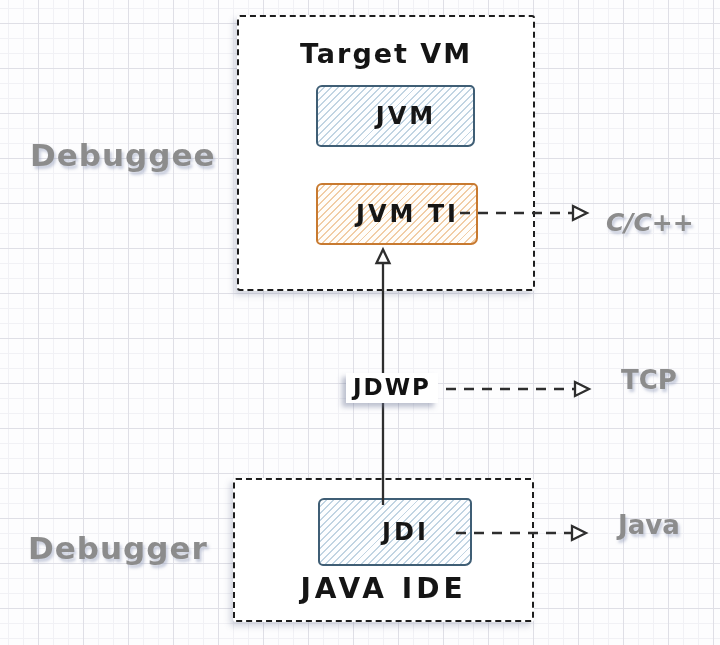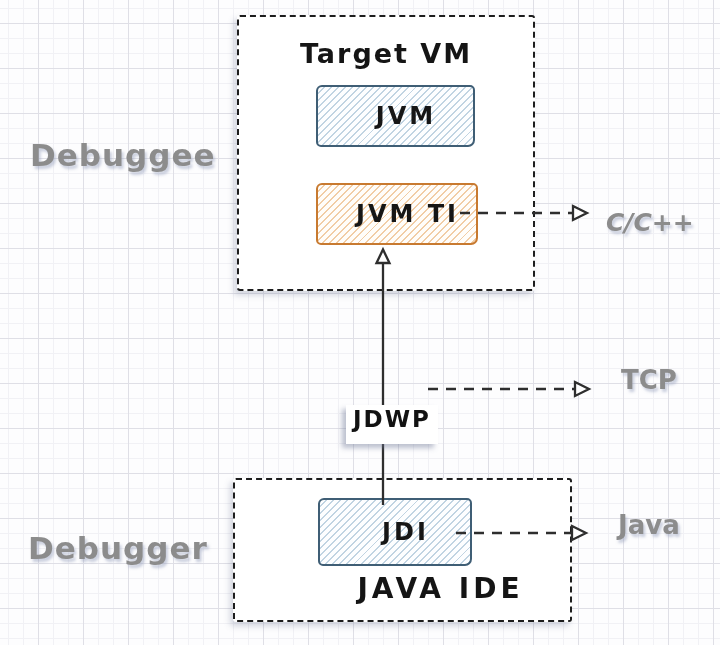--- a/index.html
+++ b/index.html
@@ -19,21 +19,21 @@
     background-position: 38px 23px, 38px 23px, 8px 8px, 8px 8px;
   }
   .outer-box {
     position: absolute;
     background: #ffffff;
     border: 2px dashed #1d1d1d;
     border-radius: 3px;
     box-shadow: -3px 4px 6px rgba(110,120,150,0.30);
   }
   .box-targetvm { left: 237px; top: 15px;  width: 294px; height: 272px; }
-  .box-ide      { left: 233px; top: 478px; width: 297px; height: 140px; padding-left: 38px; }
+  .box-ide      { left: 233px; top: 478px; width: 297px; height: 140px; }
   .outer-title {
     position: absolute;
     width: 100%;
     text-align: center;
     color: #151515;
     letter-spacing: 2px;
     font-weight: 600;
   }
   .title-targetvm { top: 21px; font-size: 27px; }
   .title-ide      { top: 92px; font-size: 28px; letter-spacing: 4px; }
@@ -63,28 +63,27 @@
 
   .arrow-layer {
     position: absolute;
     left: 0; top: 0;
     width: 720px; height: 645px;
     pointer-events: none;
   }
   .jdwp-label {
     position: absolute;
     left: 346px; top: 373px;
-    padding: 1px 7px 12px 7px;
+    padding: 1px 7px 3px 7px;
     background: #ffffff;
     color: #121212;
     font-size: 23px;
     font-weight: 600;
     letter-spacing: 2px;
     box-shadow: -4px 4px 5px rgba(110,120,150,0.45);
-    margin-top: 32px;
   }
   .side-label {
     position: absolute;
     color: #8c8c8c;
     font-weight: bold;
     text-shadow: 2px 3px 3px rgba(150,160,190,0.50);
     white-space: nowrap;
   }
   .label-debuggee { left: 30px;  top: 137px; font-size: 31px; letter-spacing: 1px; }
   .label-debugger { left: 28px;  top: 530px; font-size: 31px; letter-spacing: 1px; }

